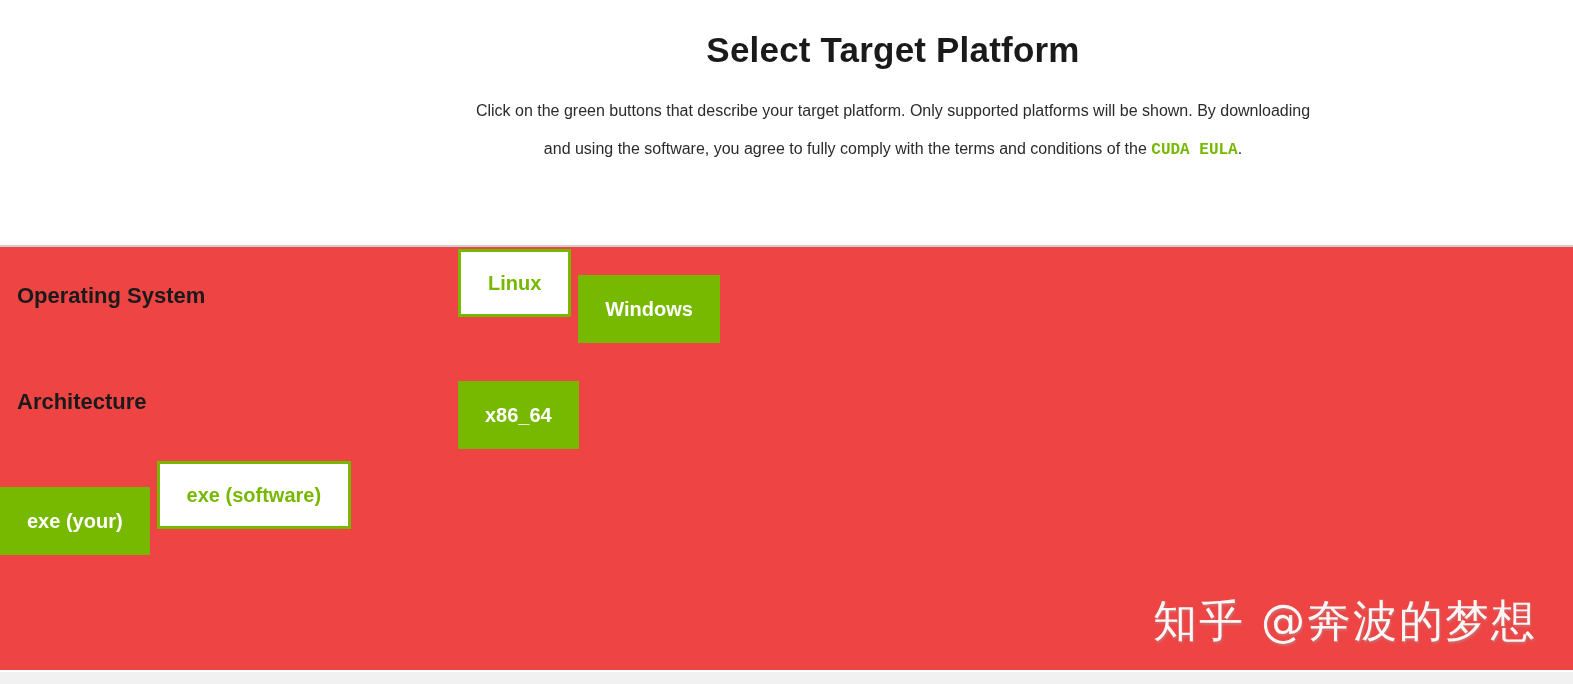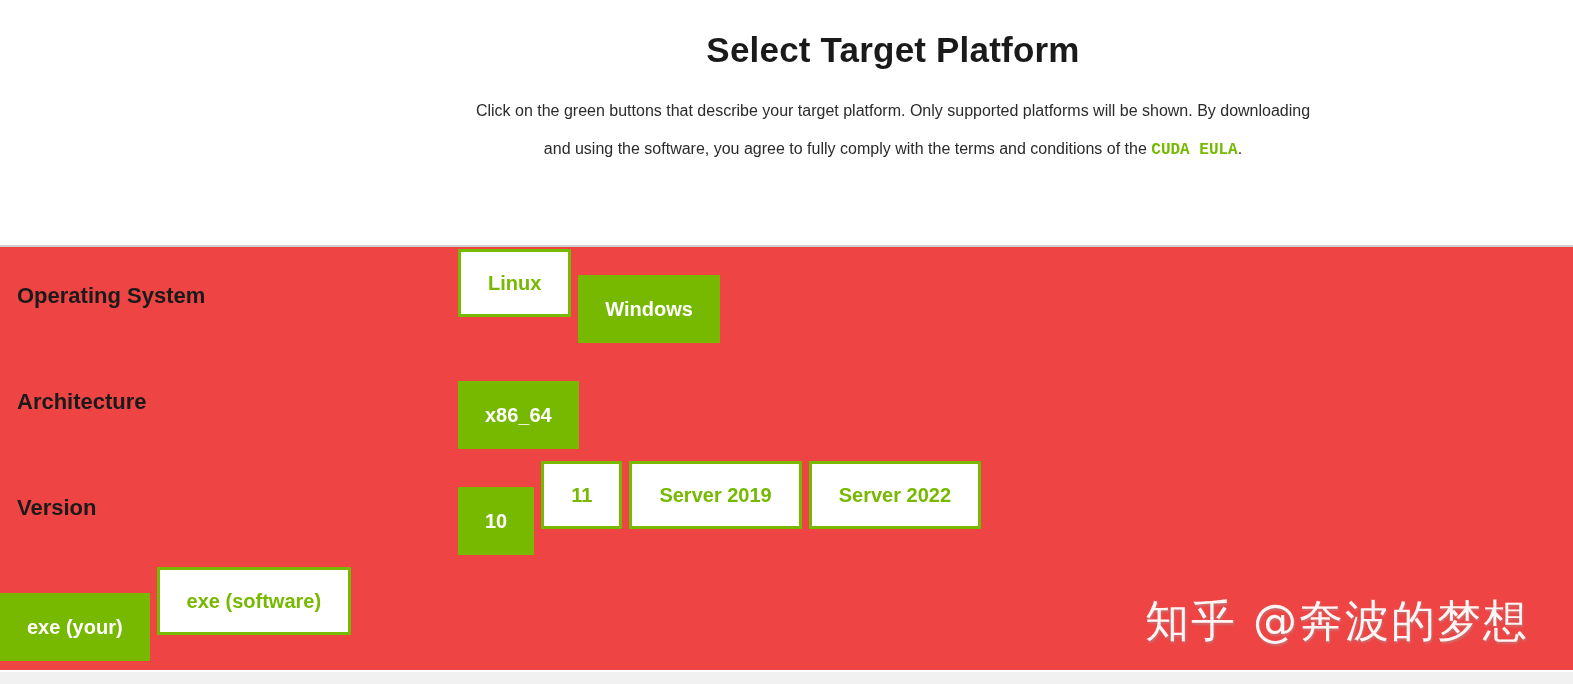--- a/index.html
+++ b/index.html
@@ -84,21 +84,21 @@
     margin-top: 26px;
   }
   .opt-btn.unselected {
     background: #ffffff;
     color: #76b900;
     border: 3px solid #76b900;
   }
   
   .watermark {
     position: absolute;
-    right: 44px;
+    right: 36px;
     top: 592px;
     font-size: 44px;
     letter-spacing: 2px;
     color: rgba(255,255,255,0.94);
     text-shadow: 1px 2px 2px rgba(160,160,160,0.45);
     pointer-events: none;
     font-family: "DejaVu Sans", sans-serif;
   }
   
   .bottom-strip {
@@ -131,29 +131,20 @@
     </div>
   </div>
 
   <div class="selector-row">
     <div class="row-label">Architecture</div>
     <div class="row-options">
       <button class="opt-btn selected">x86_64</button>
     </div>
   </div>
 
-  <div class="selector-row">
-    <div class="row-label">Version</div>
-    <div class="row-options">
-      <button class="opt-btn selected">10</button>
-      <button class="opt-btn unselected">11</button>
-      <button class="opt-btn unselected">Server 2019</button>
-      <button class="opt-btn unselected">Server 2022</button>
-    </div>
-  </div>
 
   <div class="selector-row">
     <div class="row-options">
       <button class="opt-btn selected">exe (your)</button>
       <button class="opt-btn unselected">exe (software)</button>
     </div>
   </div>
 
 </div>
 

